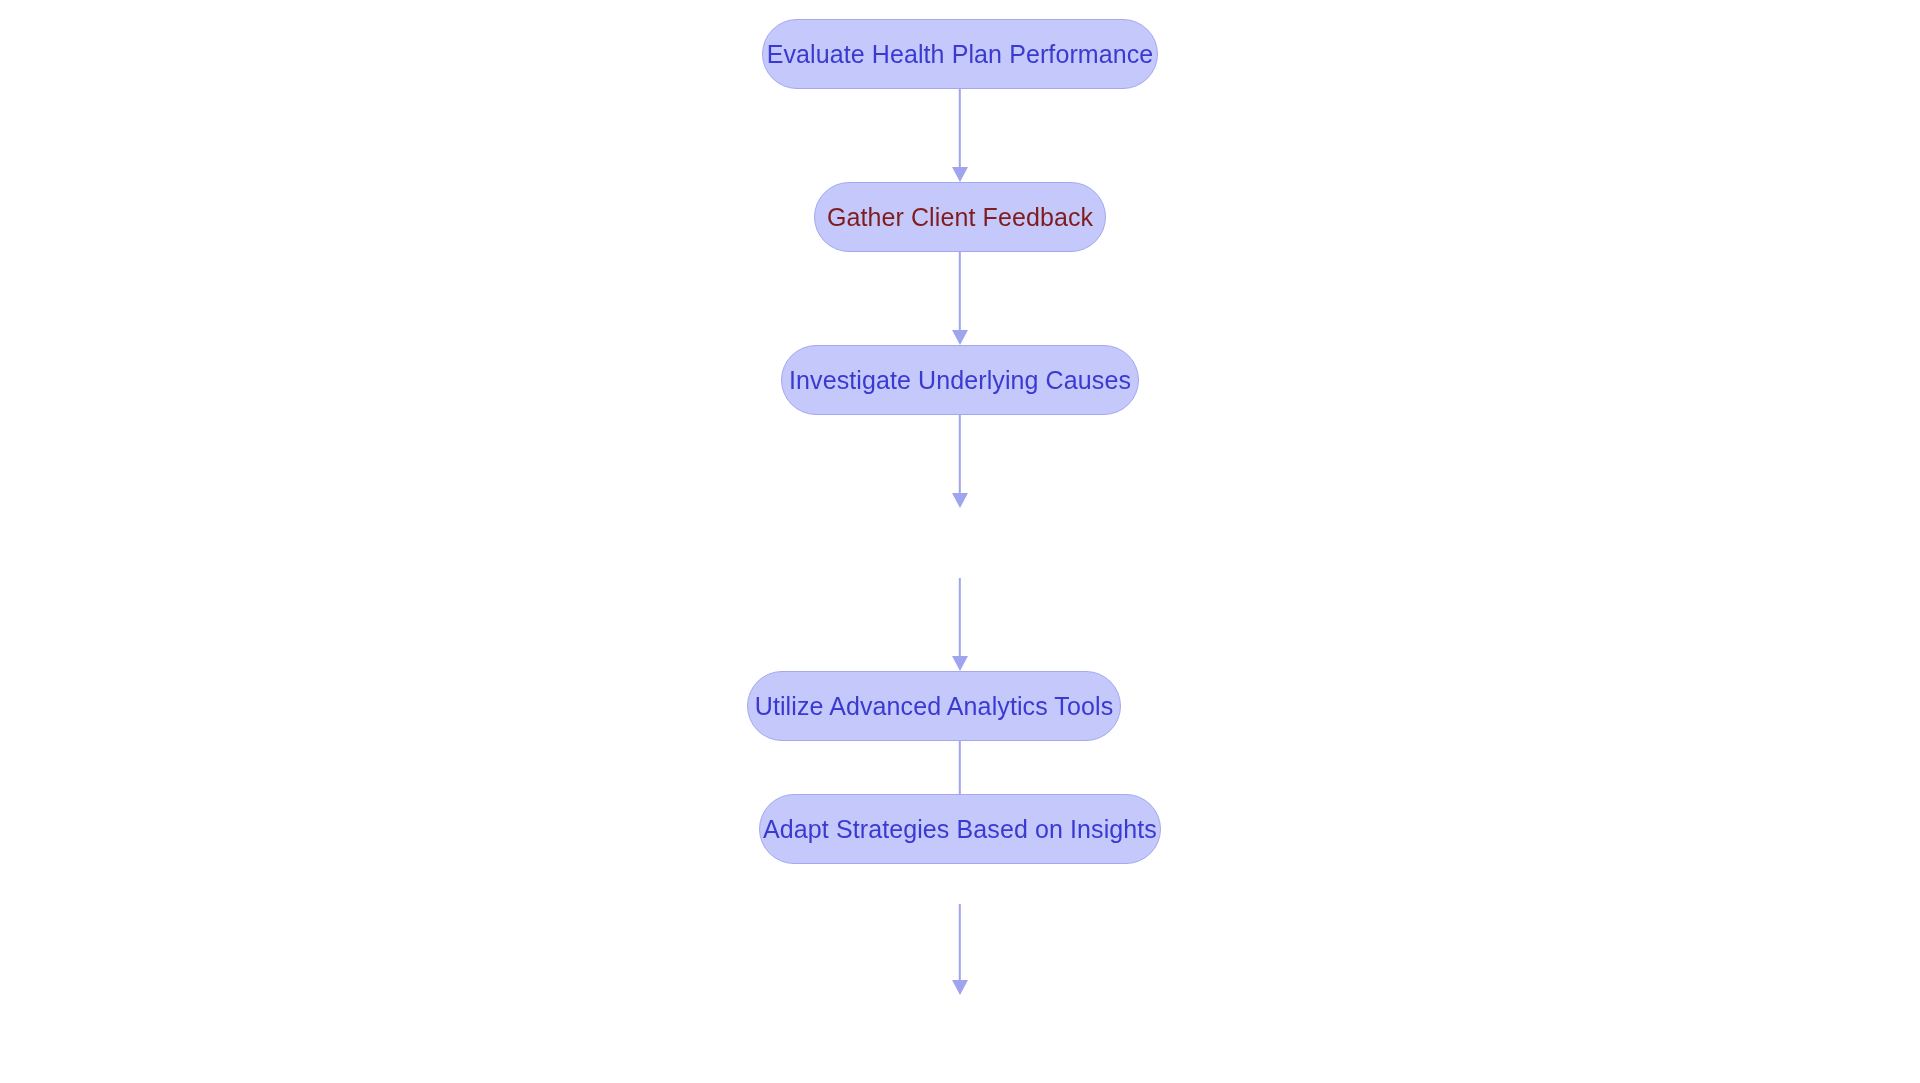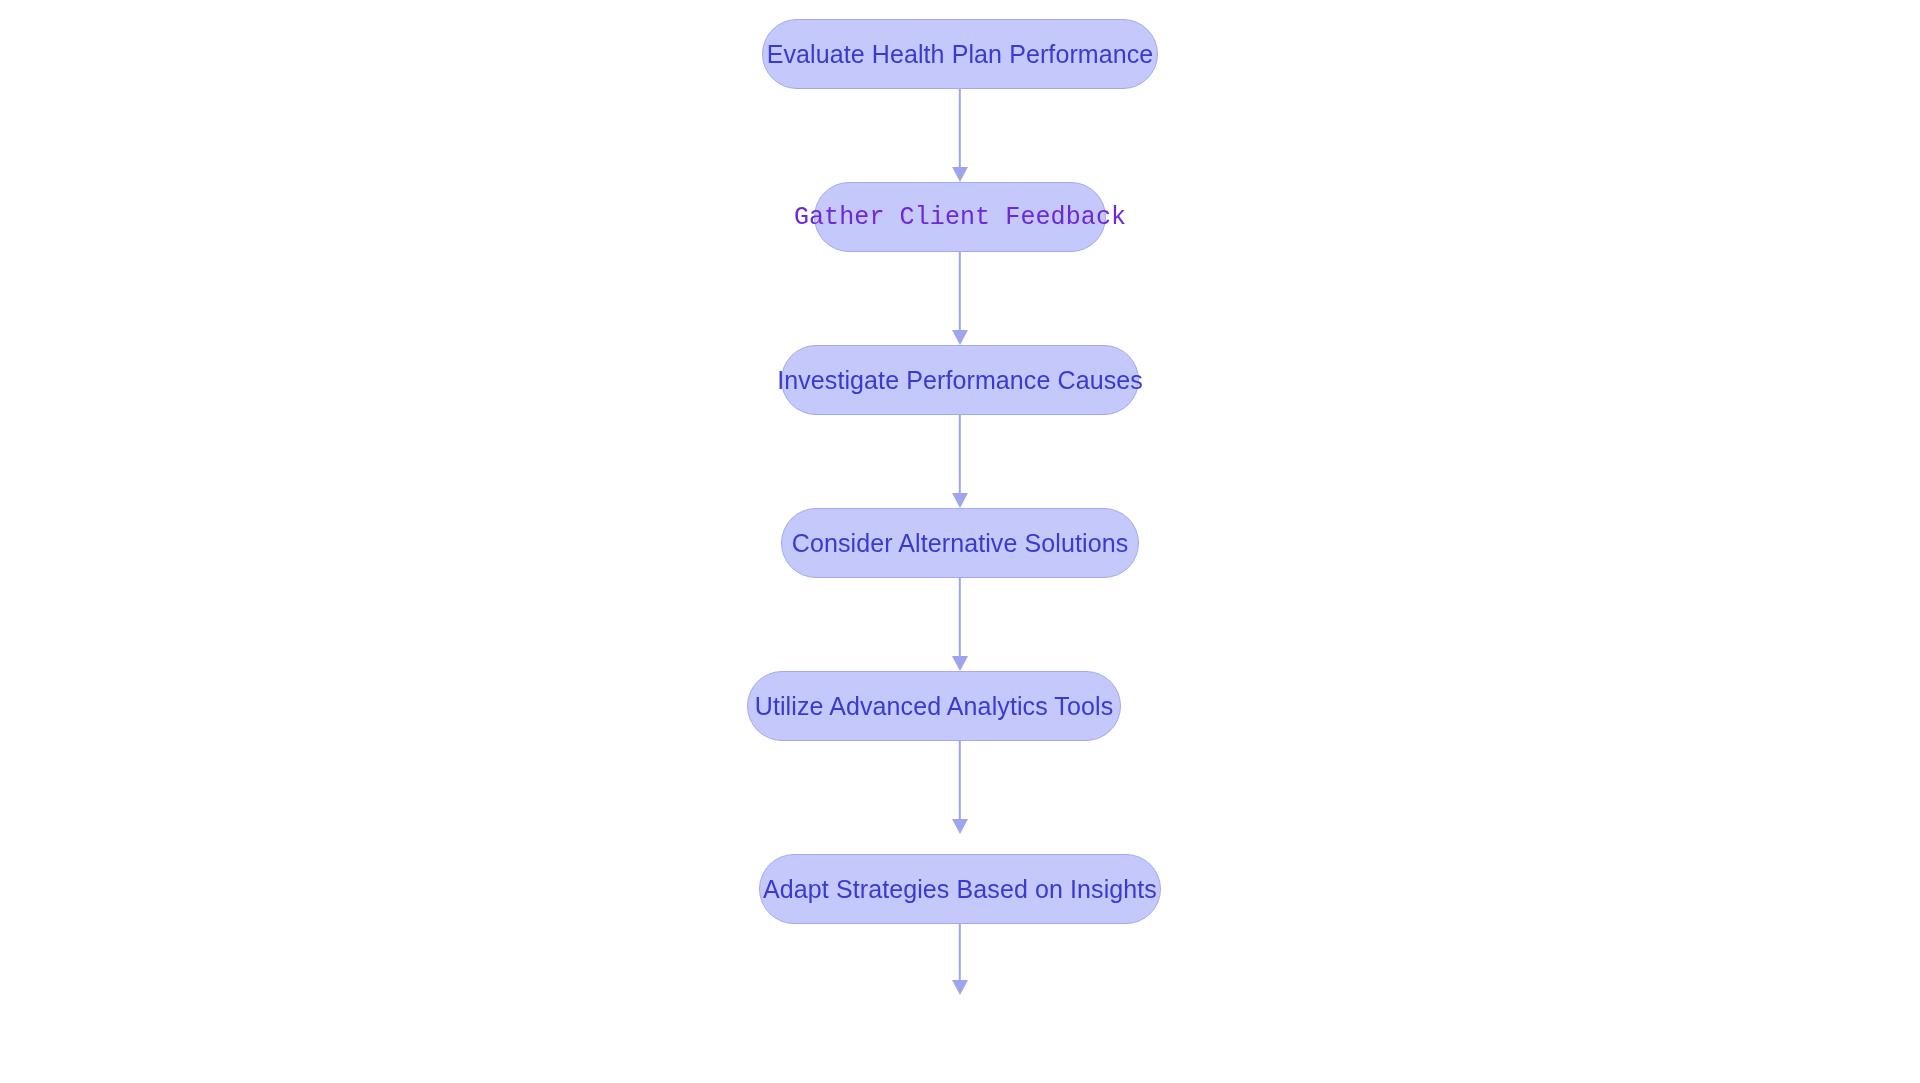--- a/index.html
+++ b/index.html
@@ -108,33 +108,30 @@
   <div class="connector" style="left: 960px; top: 904px; height: 91px;">
     <div class="connector-line" style="height: 77px; background: rgb(159, 164, 238);"></div>
     <div class="connector-arrowhead" style="border-top-color: rgb(159, 164, 238);"></div>
   </div>
 
   <div class="node" style="left: 960px; top: 19px; width: 396px; background: rgb(197, 200, 250); border-color: rgb(163, 168, 240);">
     <span class="node-label" style="color: rgb(58, 58, 208); text-align: right;">Evaluate Health Plan Performance</span>
   </div>
 
   <div class="node" style="left: 960px; top: 182px; width: 292px; background: rgb(197, 200, 250); border-color: rgb(163, 168, 240);">
-    <span class="node-label" style="color: #6d28d9; font-family: Liberation Mono, monospace;">Gather Client Feedback</span>
+    <span class="node-label" style="color: #7f1d1d;">Gather Client Feedback</span>
   </div>
 
   <div class="node" style="left: 960px; top: 345px; width: 358px; background: rgb(197, 200, 250); border-color: rgb(163, 168, 240);">
-    <span class="node-label" style="color: rgb(58, 58, 208);">Investigate Performance Causes</span>
+    <span class="node-label" style="color: rgb(58, 58, 208);">Investigate Underlying Causes</span>
   </div>
 
-  <div class="node" style="left: 960px; top: 508px; width: 358px; background: rgb(197, 200, 250); border-color: rgb(163, 168, 240);">
-    <span class="node-label" style="color: rgb(58, 58, 208);">Consider Alternative Solutions</span>
-  </div>
 
   <div class="node" style="left: 934px; top: 671px; width: 374px; background: rgb(197, 200, 250); border-color: rgb(163, 168, 240);">
     <span class="node-label" style="color: rgb(58, 58, 208);">Utilize Advanced Analytics Tools</span>
   </div>
 
-  <div class="node" style="left: 960px; top: 854px; width: 402px; background: rgb(197, 200, 250); border-color: rgb(163, 168, 240);">
+  <div class="node" style="left: 960px; top: 794px; width: 402px; background: rgb(197, 200, 250); border-color: rgb(163, 168, 240);">
     <span class="node-label" style="color: rgb(58, 58, 208);">Adapt Strategies Based on Insights</span>
   </div>
 
 
 </div>
 
 </body></html>

